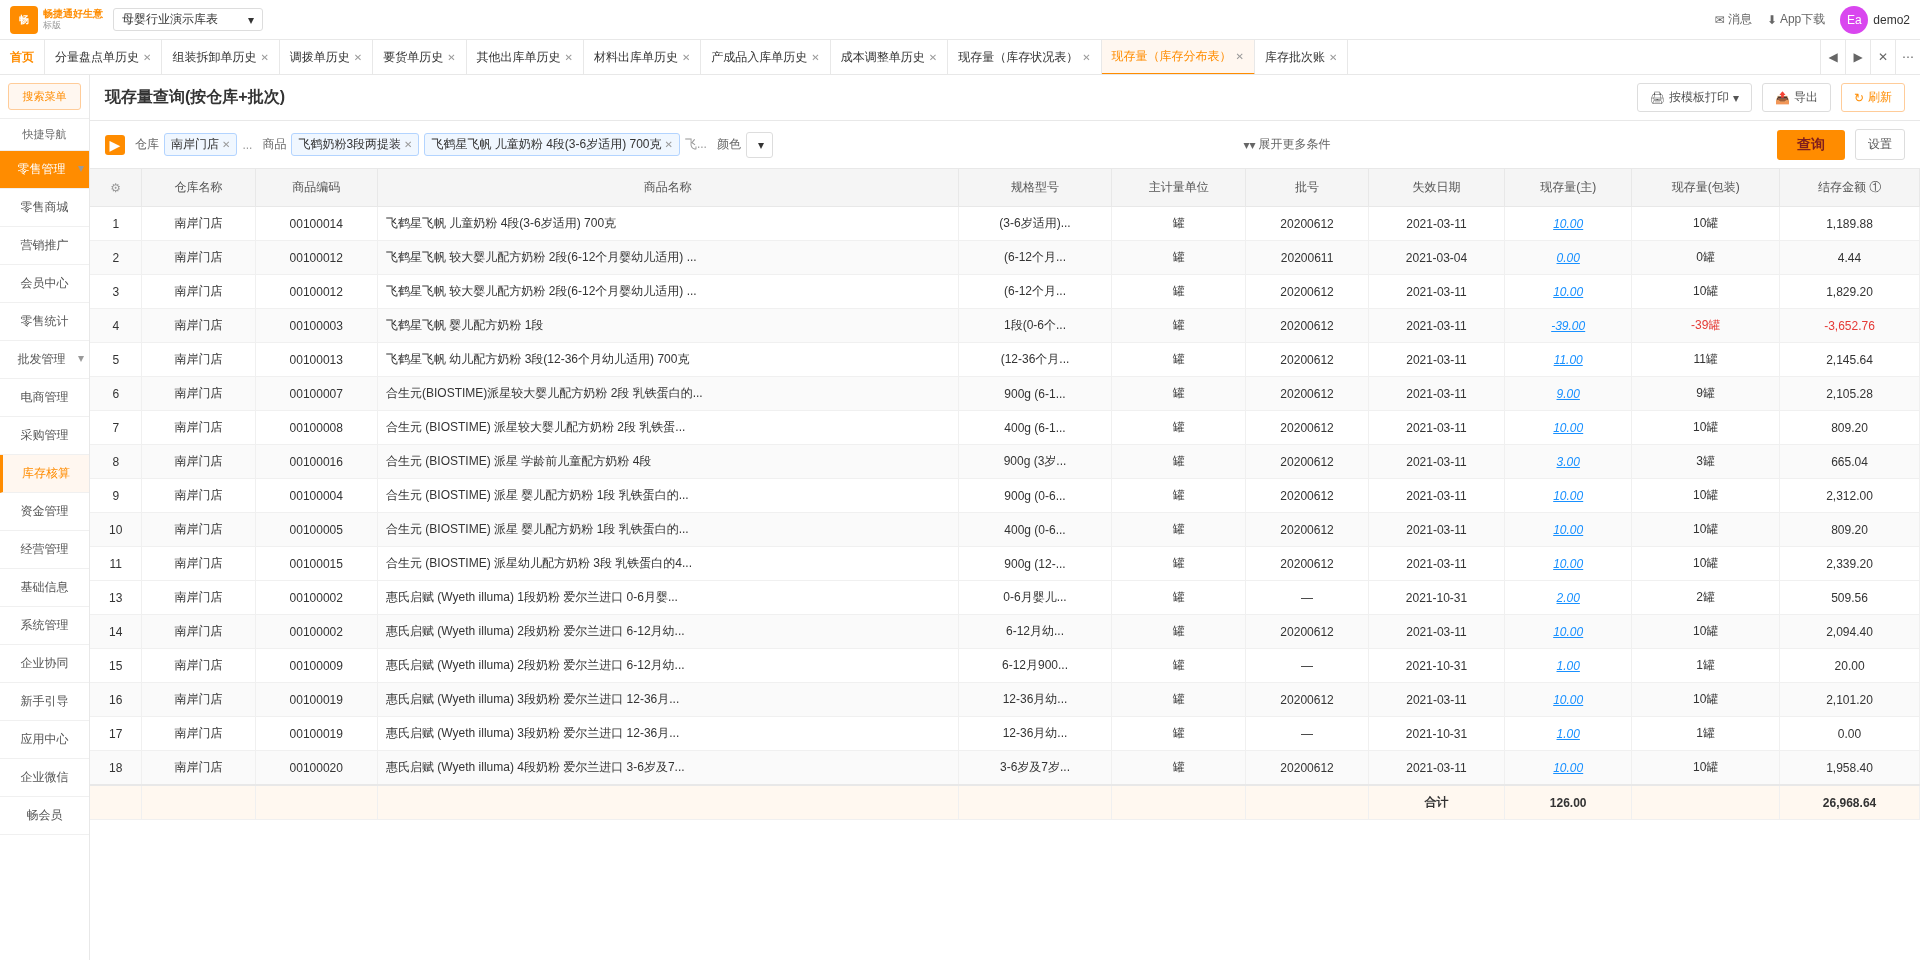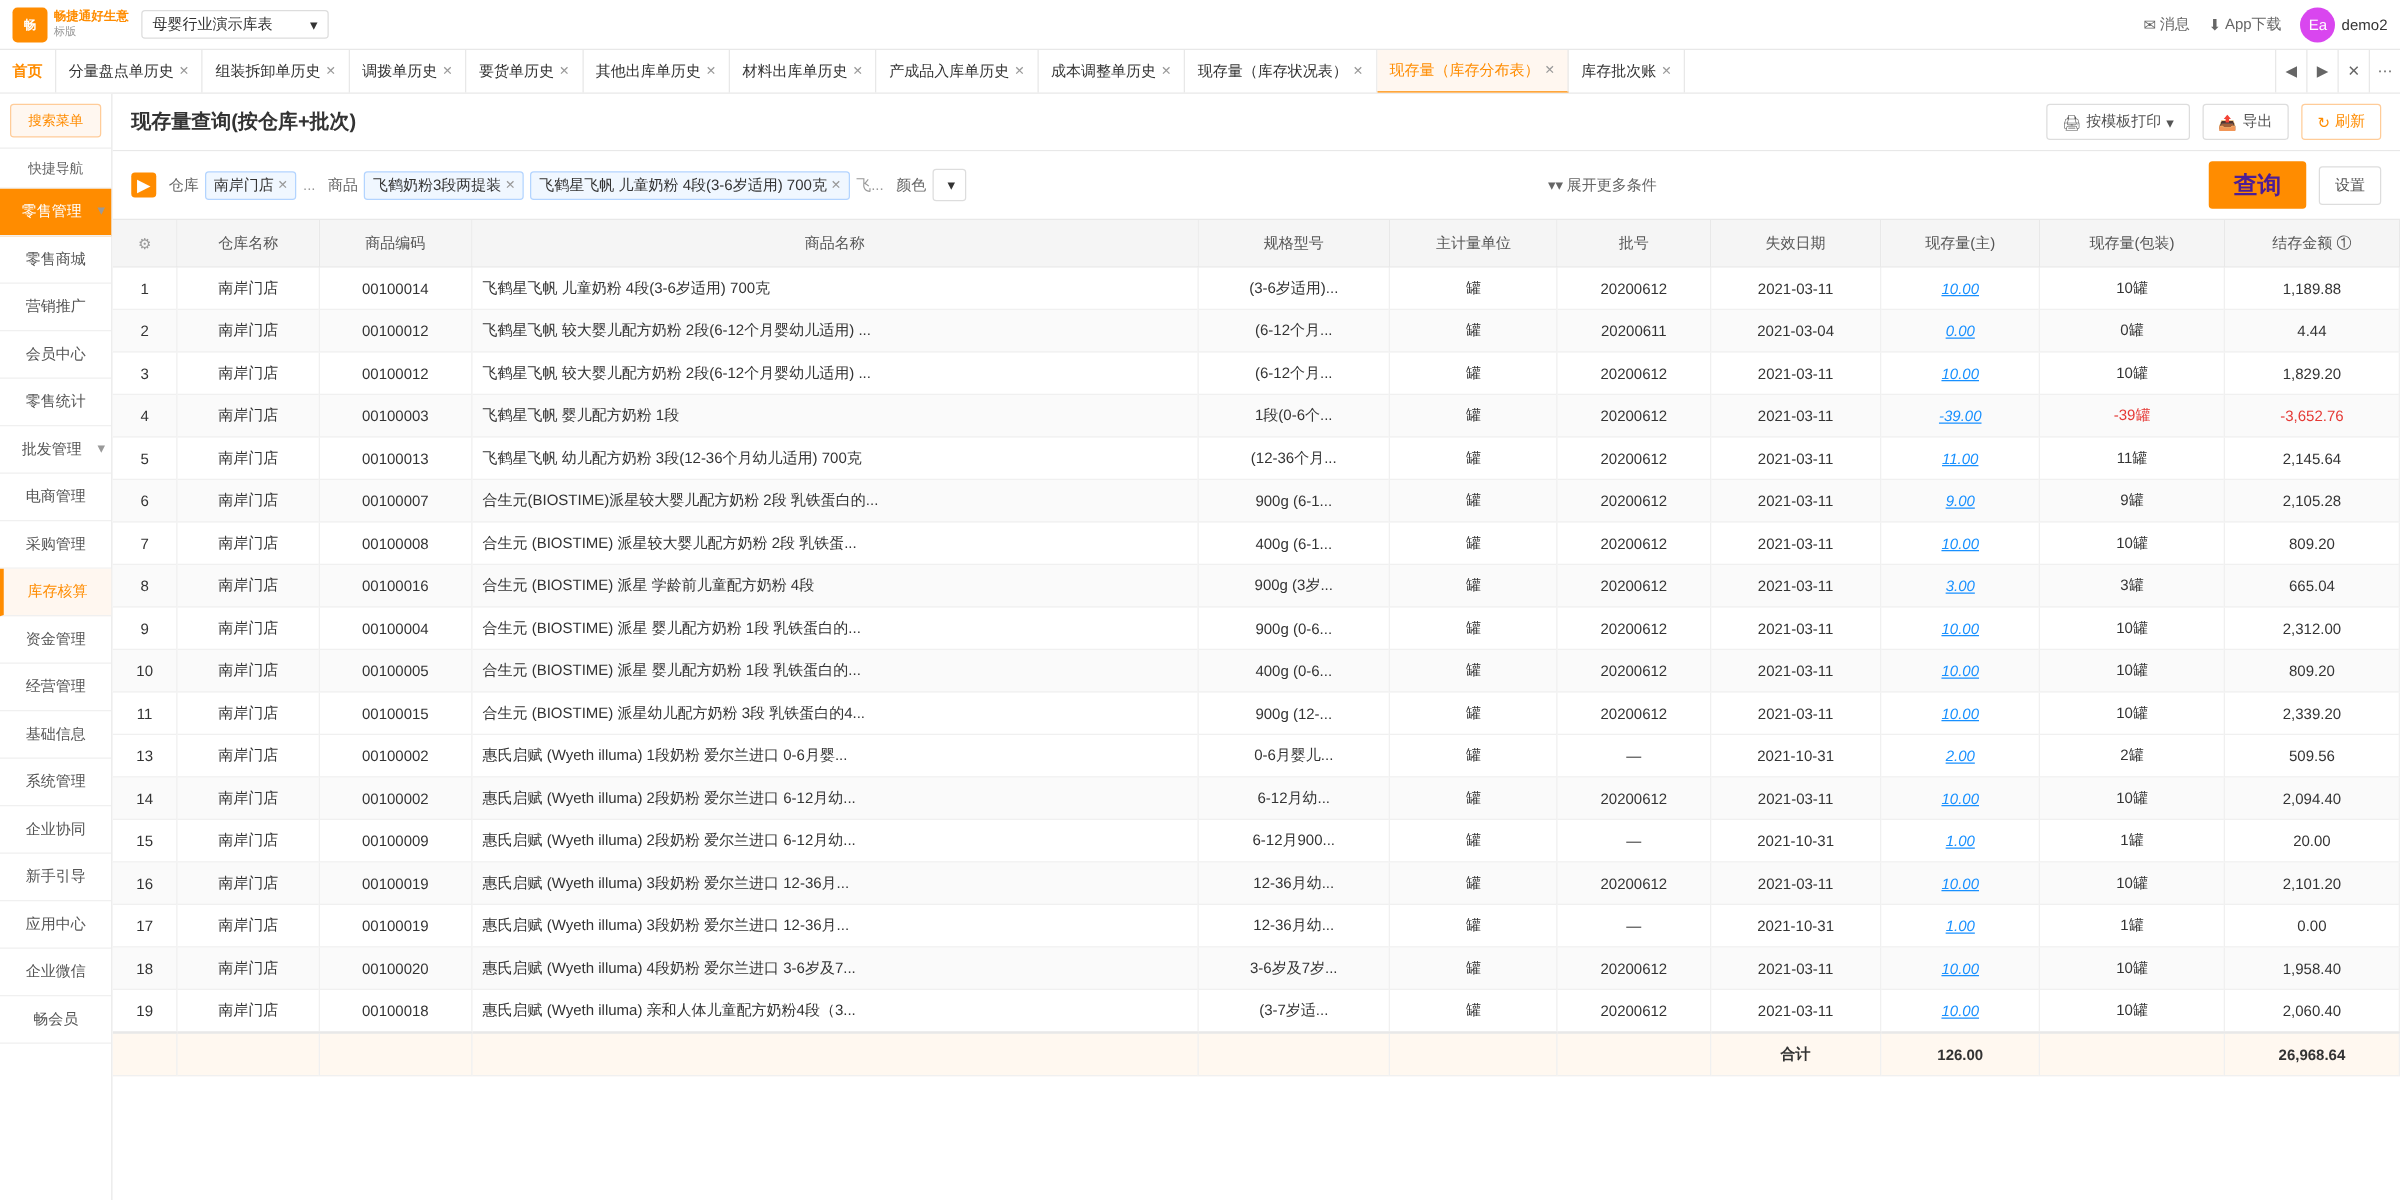--- a/index.html
+++ b/index.html
@@ -53,21 +53,21 @@
     .filter-expand-btn { background: #ff8c00; color: white; border: none; width: 20px; height: 20px; border-radius: 3px; cursor: pointer; font-size: 14px; display: flex; align-items: center; justify-content: center; flex-shrink: 0; }
     .filter-group { display: flex; align-items: center; gap: 5px; }
     .filter-label { font-size: 12px; color: #666; white-space: nowrap; }
     .filter-tag { display: flex; align-items: center; gap: 3px; background: #f0f7ff; border: 1px solid #b3d4ff; border-radius: 3px; padding: 2px 6px; font-size: 12px; color: #333; }
     .filter-tag .remove { color: #999; cursor: pointer; font-size: 10px; }
     .filter-dots { color: #999; cursor: pointer; }
     .filter-product-group { display: flex; align-items: center; gap: 5px; }
     .filter-color-group { display: flex; align-items: center; gap: 5px; min-width: 80px; }
     .filter-dropdown { display: flex; align-items: center; gap: 3px; border: 1px solid #ddd; border-radius: 3px; padding: 2px 8px; font-size: 12px; cursor: pointer; height: 26px; }
     .expand-more-btn { display: flex; align-items: center; gap: 3px; color: #666; cursor: pointer; font-size: 12px; margin: 0 auto; }
-    .query-btn { background: #ff8c00; color: #4c1d95; border: none; padding: 6px 20px; border-radius: 3px; cursor: pointer; font-size: 19px; font-weight: bold; }
+    .query-btn { background: #ff8c00; color: #7f1d1d; border: none; padding: 6px 20px; border-radius: 3px; cursor: pointer; font-size: 14px; font-weight: bold; }
     .setting-btn { border: 1px solid #ddd; background: #fff; padding: 6px 12px; border-radius: 3px; cursor: pointer; font-size: 12px; color: #555; }
 
     
     .table-container { flex: 1; overflow: auto; background: #fff; margin: 0; }
     table { width: 100%; border-collapse: collapse; font-size: 12px; }
     thead { background: #f5f5f5; position: sticky; top: 0; z-index: 10; }
     thead th { padding: 10px 8px; text-align: center; border-bottom: 1px solid #e8e8e8; border-right: 1px solid #e8e8e8; color: #555; font-weight: normal; white-space: nowrap; }
     tbody tr { border-bottom: 1px solid #f0f0f0; }
     tbody tr.even { background: #fafafa; }
     tbody td { padding: 8px; text-align: center; border-right: 1px solid #f0f0f0; color: #333; white-space: nowrap; }
@@ -491,33 +491,20 @@
               <td>00100020</td>
               <td class="left">惠氏启赋 (Wyeth illuma) 4段奶粉 爱尔兰进口 3-6岁及7...</td>
               <td>3-6岁及7岁...</td>
               <td>罐</td>
               <td>20200612</td>
               <td>2021-03-11</td>
               <td class="link">10.00</td>
               <td>10罐</td>
               <td>1,958.40</td>
             </tr>
-            <tr>
-              <td>19</td>
-              <td>南岸门店</td>
-              <td>00100018</td>
-              <td class="left">惠氏启赋 (Wyeth illuma) 亲和人体儿童配方奶粉4段（3...</td>
-              <td>(3-7岁适...</td>
-              <td>罐</td>
-              <td>20200612</td>
-              <td>2021-03-11</td>
-              <td class="link">10.00</td>
-              <td>10罐</td>
-              <td>2,060.40</td>
-            </tr>
             <tr class="footer-row">
               <td></td>
               <td></td>
               <td></td>
               <td></td>
               <td></td>
               <td></td>
               <td></td>
               <td>合计</td>
               <td>126.00</td>

